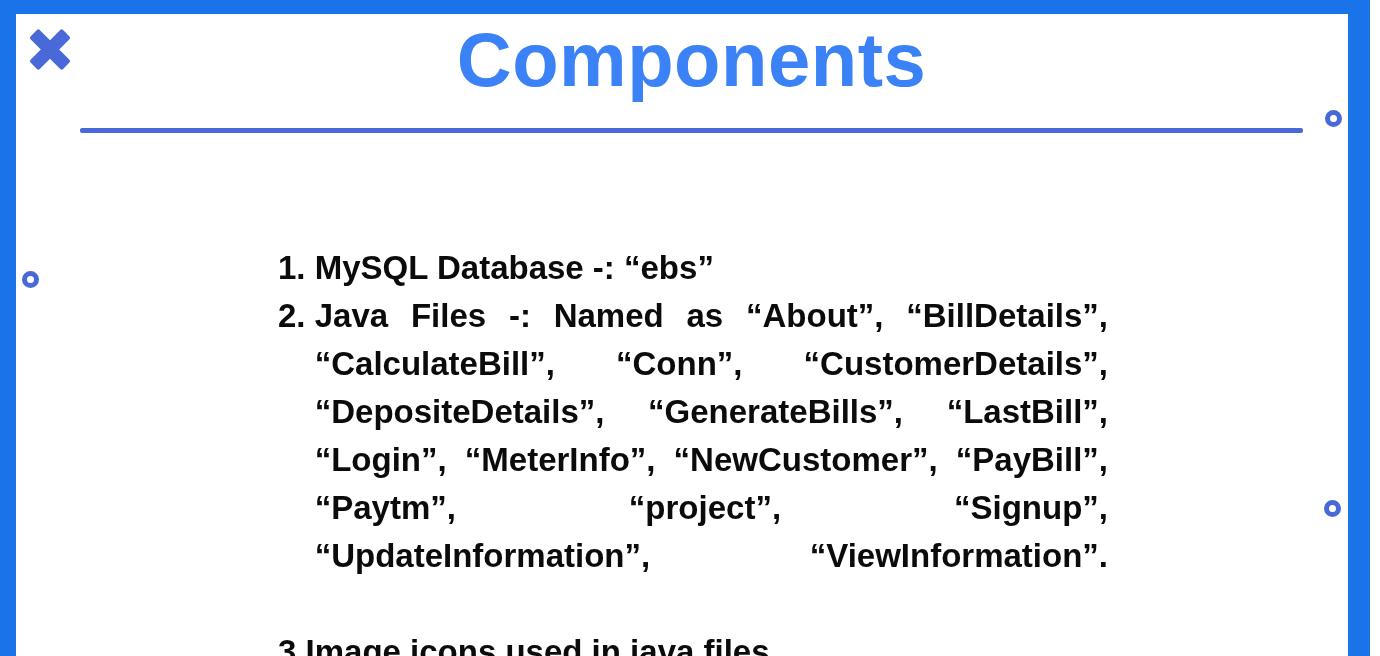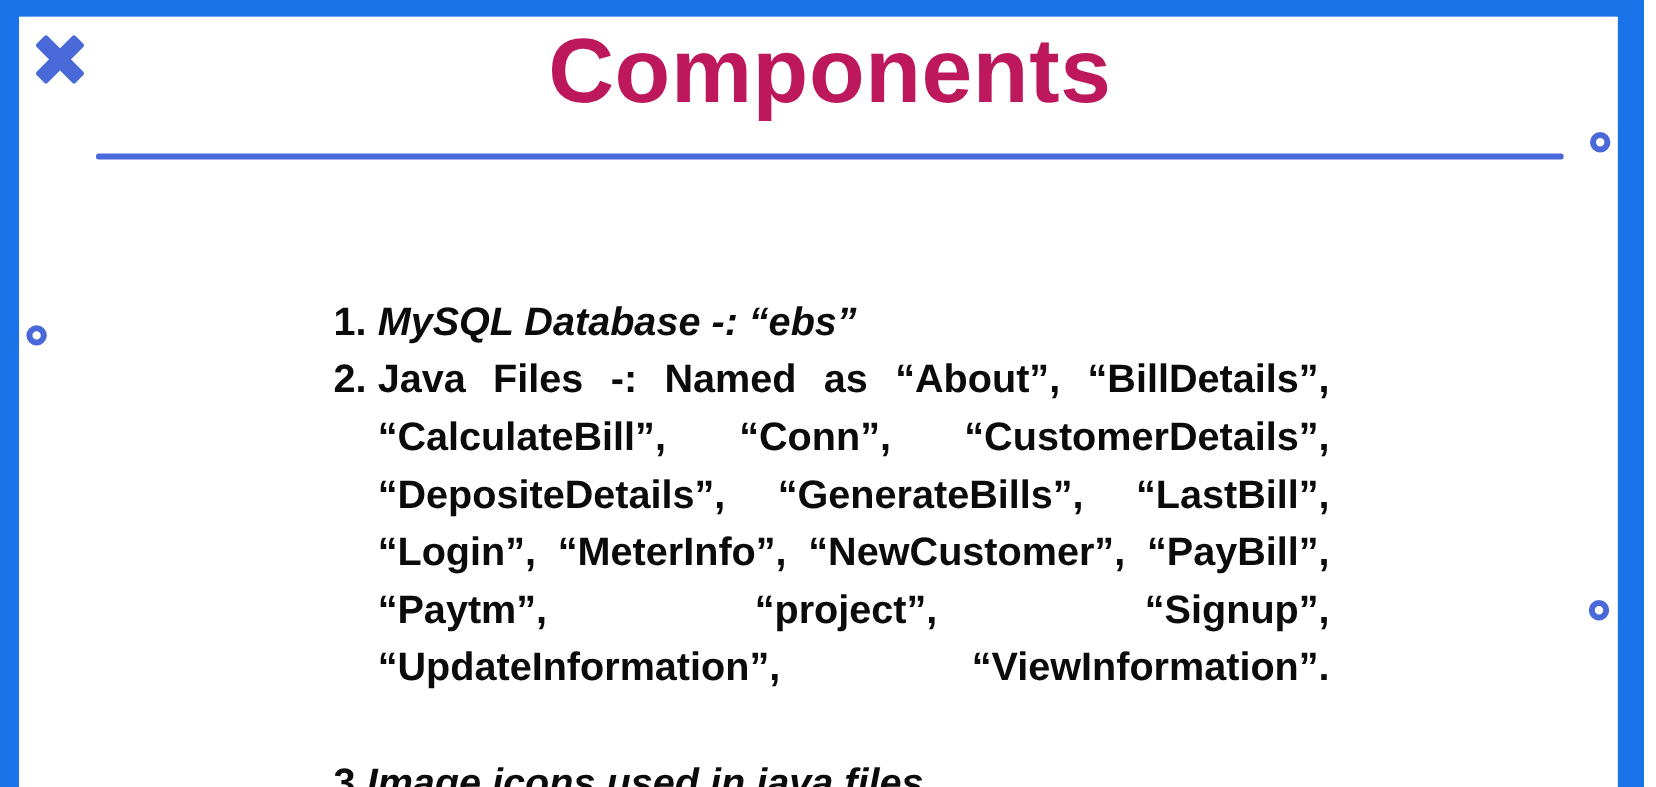--- a/index.html
+++ b/index.html
@@ -77,21 +77,21 @@
   .ring-right1 { left: 1325px; top: 110px; }
   .ring-right2 { left: 1324px; top: 500px; }
 
   
   .title {
     position: absolute;
     left: 80px;
     top: 18px;
     width: 1223px;
     text-align: center;
-    color: #be185d;
+    color: #3b82f6;
     font-size: 76px;
     font-weight: 700;
     letter-spacing: 0.5px;
     line-height: 1.1;
     white-space: nowrap;
   }
   .title-rule {
     position: absolute;
     left: 80px;
     top: 128px;
@@ -124,21 +124,21 @@
   .list-item .item-body {
     flex: 1 1 auto;
     text-align: justify;
     text-justify: inter-word;
   }
   .list-item .item-body::after {
     content: "";
     display: inline-block;
     width: 100%;
   }
-  .item-tight .item-body { text-align: left; font-style: italic; }
+  .item-tight .item-body { text-align: left; }
   .item-tight .item-body::after { display: none; }
 </style>
 </head>
 <body>
 
 <div class="slide">
 
   <div class="border-bar border-top"></div>
   <div class="border-bar border-left"></div>
   <div class="border-bar border-right"></div>

